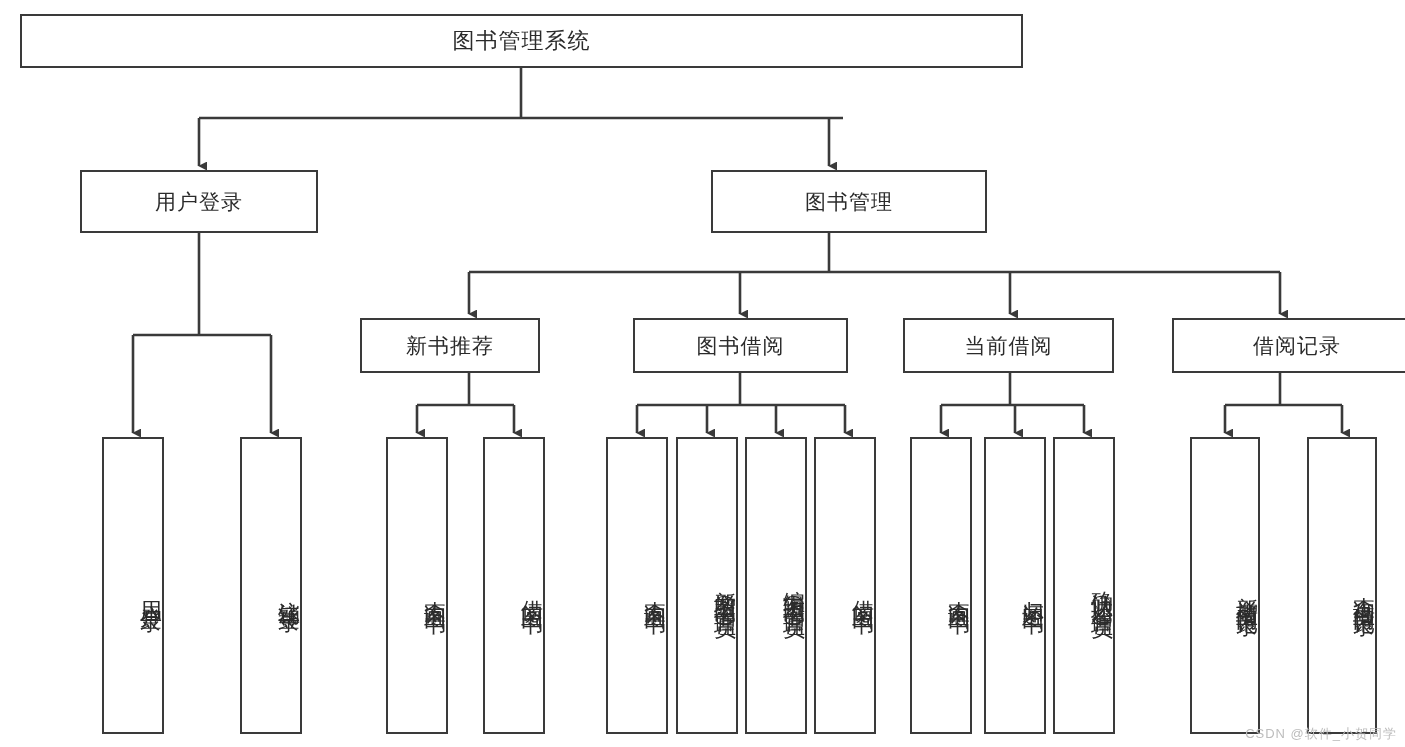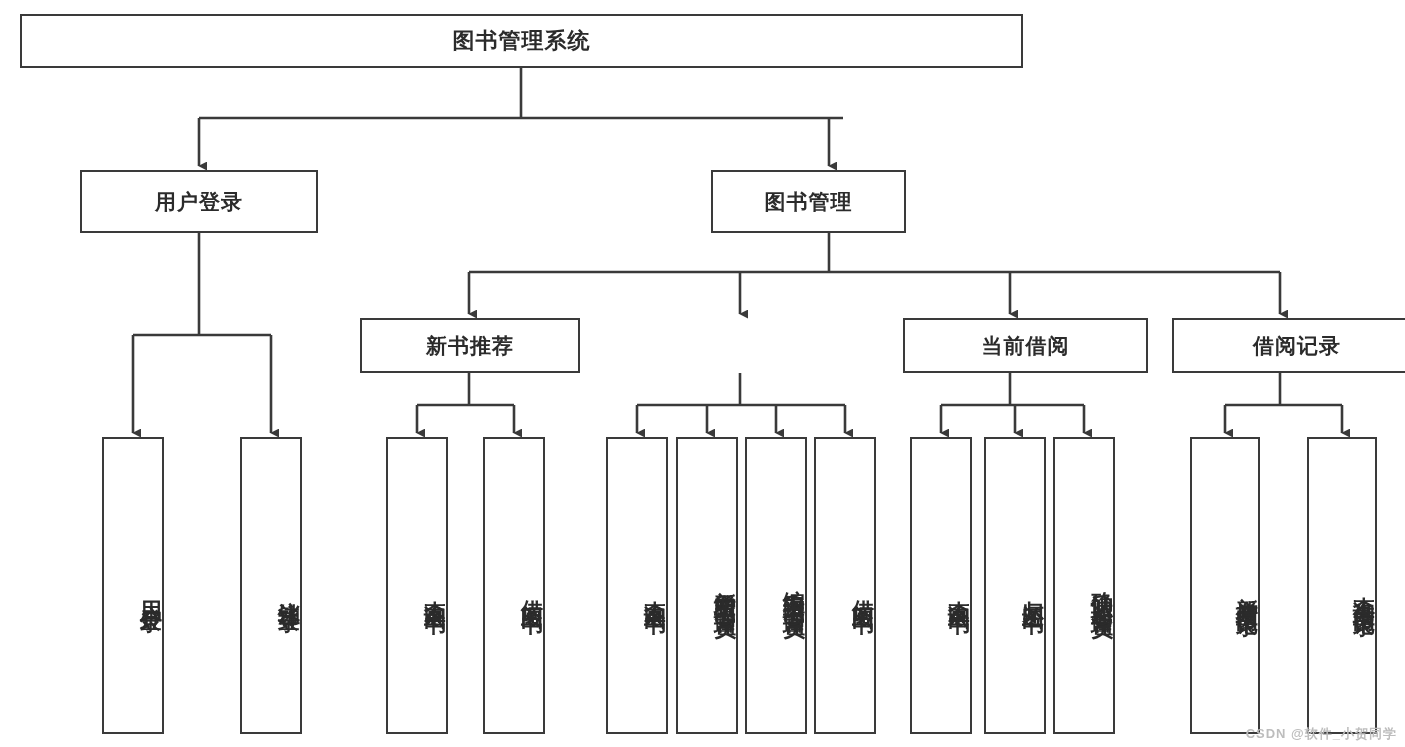--- a/index.html
+++ b/index.html
@@ -3,21 +3,21 @@
 <meta charset="utf-8">
 <style>
   html,body{margin:0;padding:0;}
   body{
     width:1405px;height:747px;
     background:#ffffff;
     font-family:"Liberation Sans","DejaVu Sans",sans-serif;
     overflow:hidden;
     position:relative;
   }
-  #canvas{position:absolute;left:0;top:0;width:1405px;height:747px;font-weight:bold;}
+  #canvas{position:absolute;left:0;top:0;width:1405px;height:747px;}
   .node{
     position:absolute;
     box-sizing:border-box;
     background:#ffffff;
     border:2px solid #3a3a3a;
     display:flex;
     align-items:center;
     justify-content:center;
     color:#2b2b2b;
   }
@@ -104,28 +104,31 @@
     </g>
   </svg>
 
   <div class="node root" style="left:20px;top:14px;width:1003px;height:54px;">
     <span>图书管理系统</span>
   </div>
 
   <div class="node horiz" style="left:80px;top:170px;width:238px;height:63px;">
     <span>用户登录</span>
   </div>
-  <div class="node horiz" style="left:711px;top:170px;width:195px;height:63px;">
+  <div class="node horiz" style="left:711px;top:170px;width:276px;height:63px;">
     <span>图书管理</span>
   </div>
 
-  <div class="node horiz" style="left:360px;top:318px;width:220px;height:55px;">
+  <div class="node horiz" style="left:360px;top:318px;width:180px;height:55px;">
     <span>新书推荐</span>
   </div>
-  <div class="node horiz" style="left:903px;top:318px;width:245px;height:55px;">
+  <div class="node horiz" style="left:633px;top:318px;width:215px;height:55px;">
+    <span>图书借阅</span>
+  </div>
+  <div class="node horiz" style="left:903px;top:318px;width:211px;height:55px;">
     <span>当前借阅</span>
   </div>
   <div class="node horiz" style="left:1172px;top:318px;width:250px;height:55px;">
     <span>借阅记录</span>
   </div>
 
   <div class="node leaf" style="left:102px;top:437px;width:62px;height:297px;">
     <span class="leaf-text">用户登录</span>
   </div>
   <div class="node leaf" style="left:240px;top:437px;width:62px;height:297px;">

